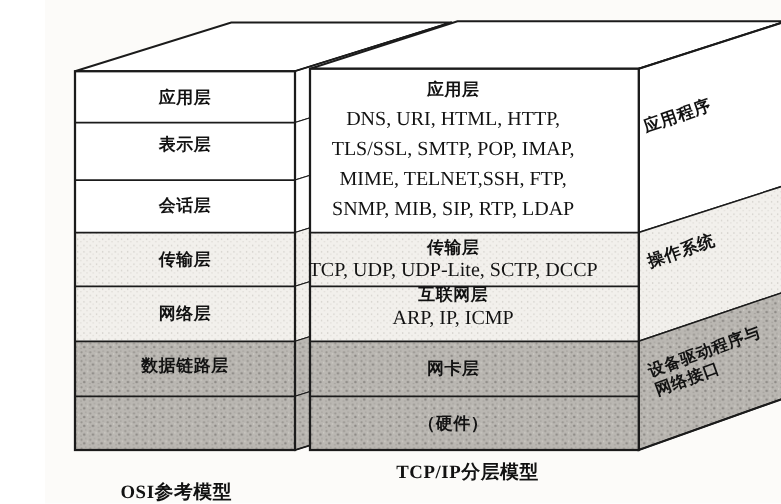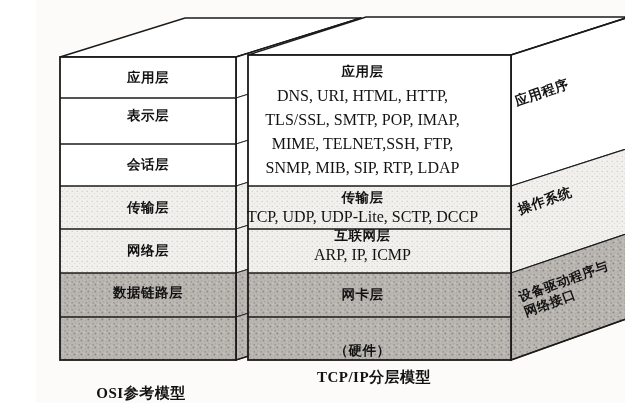--- a/index.html
+++ b/index.html
@@ -23,21 +23,21 @@
   .cn{font-size:13.5px;font-weight:600;letter-spacing:.5px;}
 
   
   .tcp-front{position:absolute;left:212px;top:55px;width:263px;height:305px;}
   .sec{position:absolute;left:0;width:100%;box-sizing:border-box;padding-right:34px;
        display:flex;flex-direction:column;align-items:center;text-align:center;}
   .sec-app{top:0;height:131px;justify-content:space-around;padding-top:5px;padding-bottom:7px;}
   .sec-transport{top:131px;height:43px;justify-content:center;}
   .sec-internet{top:174px;height:32px;justify-content:center;}
   .sec-nic{top:218px;height:44px;justify-content:center;}
-  .sec-hw{top:262px;height:43px;justify-content:flex-end;}
+  .sec-hw{top:262px;height:43px;justify-content:center;}
   .proto{font-size:16px;white-space:nowrap;line-height:19px;}
   .sec-title{line-height:18px;}
 
   
   .side-label{position:absolute;white-space:nowrap;font-size:13.5px;font-weight:600;}
   .side-label.s1{left:478px;top:84px;transform:rotate(-19deg);}
   .side-label.s2{left:481px;top:192px;transform:rotate(-19deg);}
   .side-label.s3{left:483px;top:273px;transform:rotate(-20deg);font-size:13px;line-height:16px;text-align:left;}
 
   

